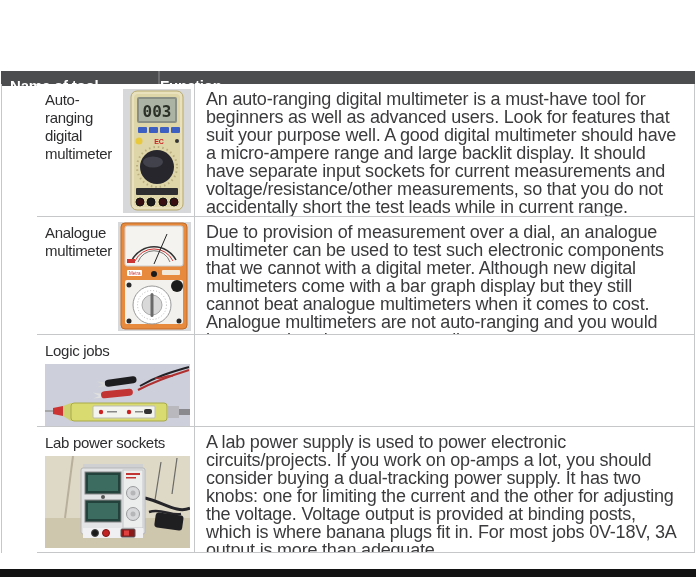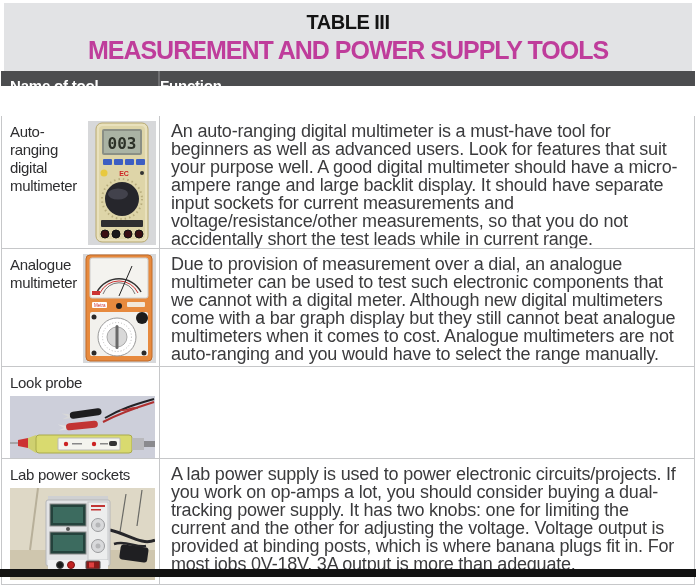--- a/index.html
+++ b/index.html
@@ -16,46 +16,42 @@
 
   
   .header-row{position:absolute;left:1px;top:71px;width:694px;height:15px;
               background:#4c4d4f;display:flex;}
   .header-cell{color:#ffffff;font-size:15px;font-weight:bold;line-height:29px;
                letter-spacing:-0.2px;}
   .hc1{width:159px;padding-left:9px;border-right:2px solid #6e6f71;box-sizing:border-box;}
   .hc2{flex:1;padding-left:0;}
 
   
-  .tbody{position:absolute;left:1px;top:116px;width:694px;
-         border-left:1px solid #c6c7c9;border-right:1px solid #c6c7c9;box-sizing:border-box;}
+  .tbody{position:absolute;left:1px;top:84px;width:694px;
+         border-left:1px solid #c6c7c9;border-right:1px solid #c6c7c9;box-sizing:border-box;padding-left:35px;}
   .trow{display:flex;border-bottom:1px solid #c6c7c9;box-sizing:border-box;background:#fff;}
   .r1{height:133px;} .r2{height:118px;} .r3{height:92px;} .r4{height:126px;}
   .cell-name{width:158px;border-right:1px solid #c6c7c9;box-sizing:border-box;
              padding:5px 3px 0 8px;overflow:hidden;}
   .cell-func{flex:1;padding:6px 10px 0 11px;overflow:hidden;}
   .name-flex{display:flex;}
   .name-text{flex:1;min-width:0;font-size:15px;color:#2e2e30;line-height:18px;
              letter-spacing:-0.3px;padding-top:2px;}
   .func-text{font-size:18px;color:#3b3b3d;line-height:18px;letter-spacing:-0.2px;}
   .tool-photo{flex-shrink:0;display:block;}
   .photo-below{margin-top:4px;display:block;}
 
   
   .bottom-bar{position:absolute;left:0;top:569px;width:696px;height:8px;background:#131313;}
 </style>
 </head>
 <body>
 
 <div class="page">
 
-  <div class="title-block">
-    <div class="title-line1">TABLE III</div>
-    <div class="title-line2">MEASUREMENT AND POWER SUPPLY TOOLS</div>
-  </div>
 
   <div class="header-row">
     <div class="header-cell hc1">Name of tool</div>
     <div class="header-cell hc2">Function</div>
   </div>
 
   <div class="tbody">
 
     <div class="trow r1">
       <div class="cell-name">
@@ -120,21 +116,21 @@
           </svg>
         </div>
       </div>
       <div class="cell-func">
         <div class="func-text">Due to provision of measurement over a dial, an analogue multimeter can be used to test such electronic components that we cannot with a digital meter. Although new digital multimeters come with a bar graph display but they still cannot beat analogue multimeters when it comes to cost. Analogue multimeters are not auto-ranging and you would have to select the range manually.</div>
       </div>
     </div>
 
     <div class="trow r3">
       <div class="cell-name">
-        <div class="name-text">Look probe</div>
+        <div class="name-text">Logic jobs</div>
         <svg class="tool-photo photo-below" width="145" height="64" viewBox="0 0 145 64">
           <rect x="0" y="0" width="145" height="64" fill="#cdcfda"></rect>
           <path d="M95,22 C112,12 127,8 144,3" fill="none" stroke="#222226" stroke-width="2"></path>
           <path d="M93,26 C112,16 128,11 144,6" fill="none" stroke="#b03030" stroke-width="2"></path>
           <path d="M110,14 C116,16 122,10 128,12" fill="none" stroke="#b03030" stroke-width="1.5"></path>
           <g transform="rotate(-8 76 20)">
             <rect x="60" y="14" width="32" height="7" rx="3.5" fill="#1d1d1f"></rect>
             <polygon points="60,16 52,14 58,18 52,20 60,20" fill="#d8d8d8"></polygon>
           </g>
           <g transform="rotate(-6 72 30)">

